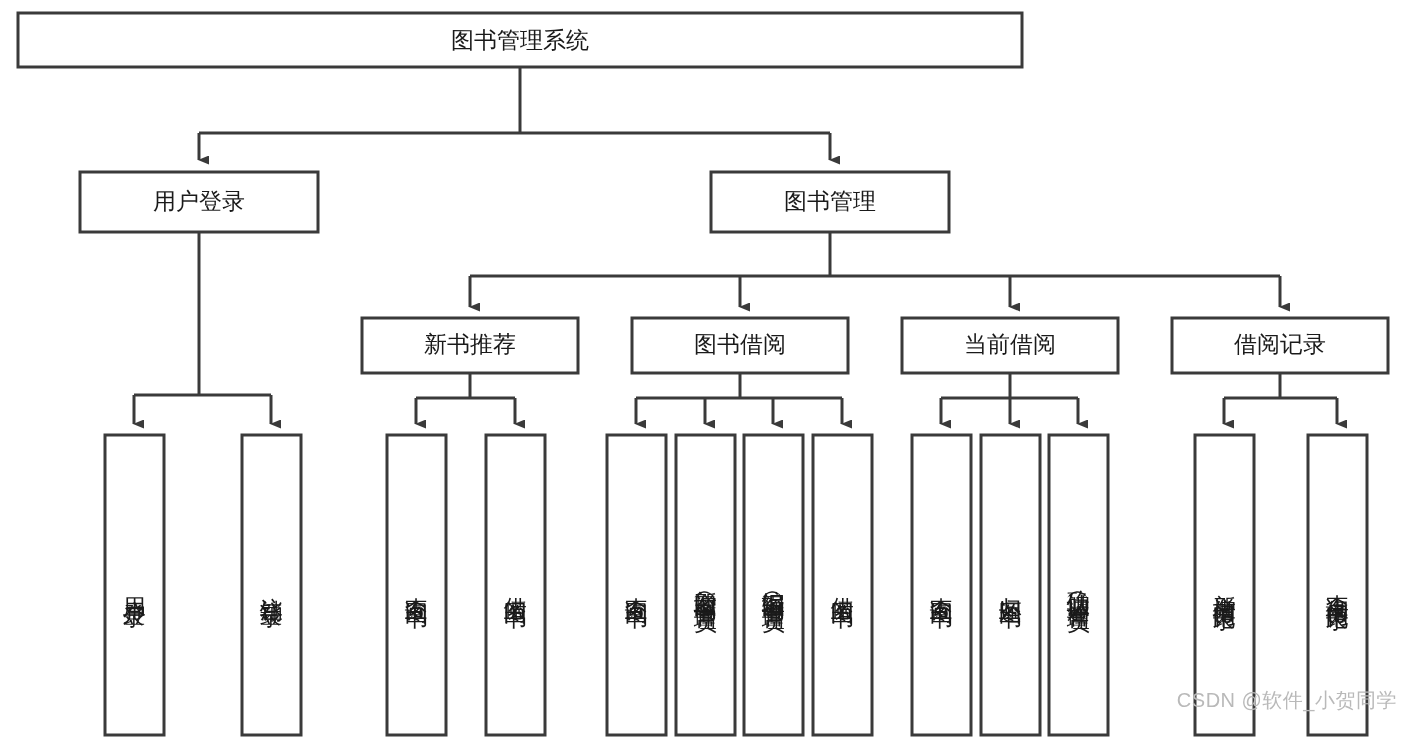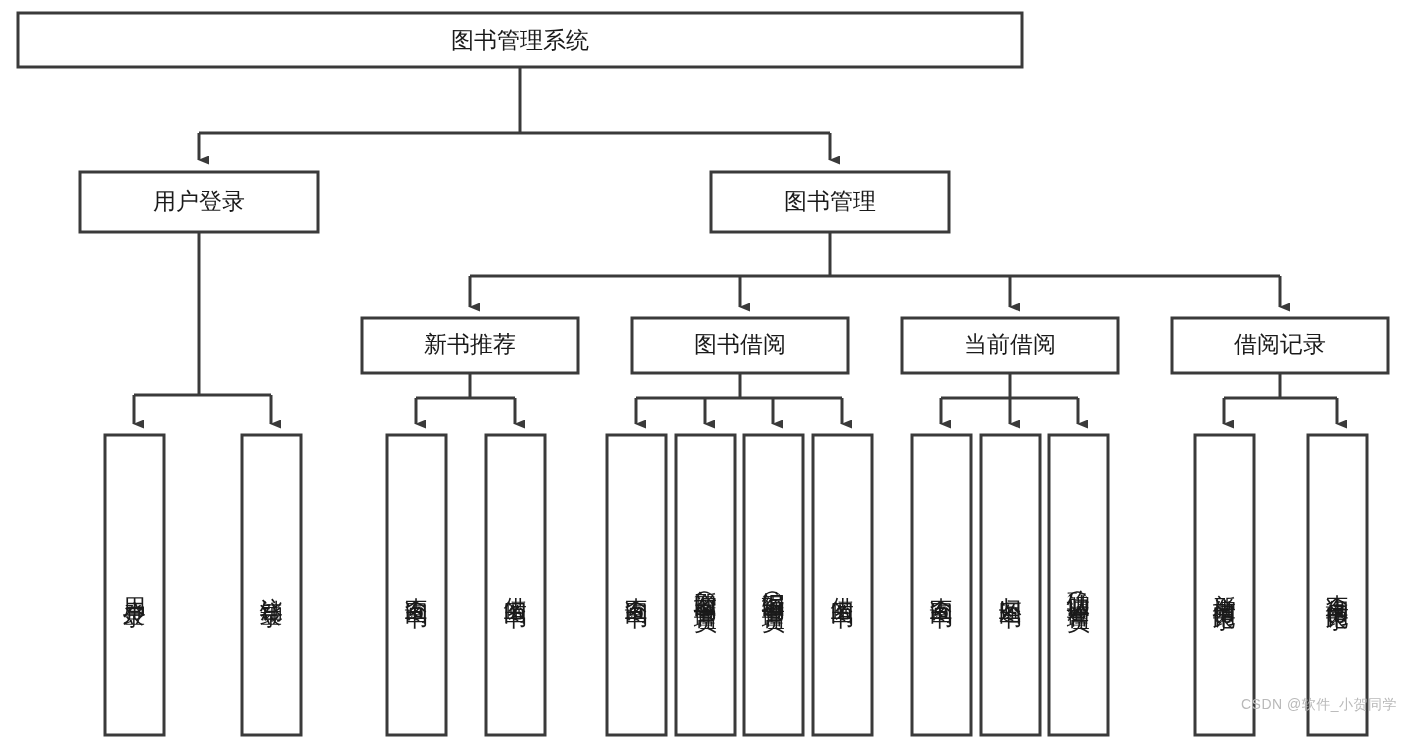--- a/index.html
+++ b/index.html
@@ -56,21 +56,21 @@
     align-items: center;
     justify-content: center;
     white-space: nowrap;
     pointer-events: none;
   }
   .watermark {
     position: absolute;
     right: 8px;
     bottom: 4px;
     font-family: "Liberation Sans", "DejaVu Sans", sans-serif;
-    font-size: 14px;
+    font-size: 20px;
     color: #b9b9b9;
     white-space: nowrap;
     letter-spacing: 0.5px;
     margin-left: 8px;
   }
 </style>
 </head>
 <body>
 
 <div id="diagram-root">

